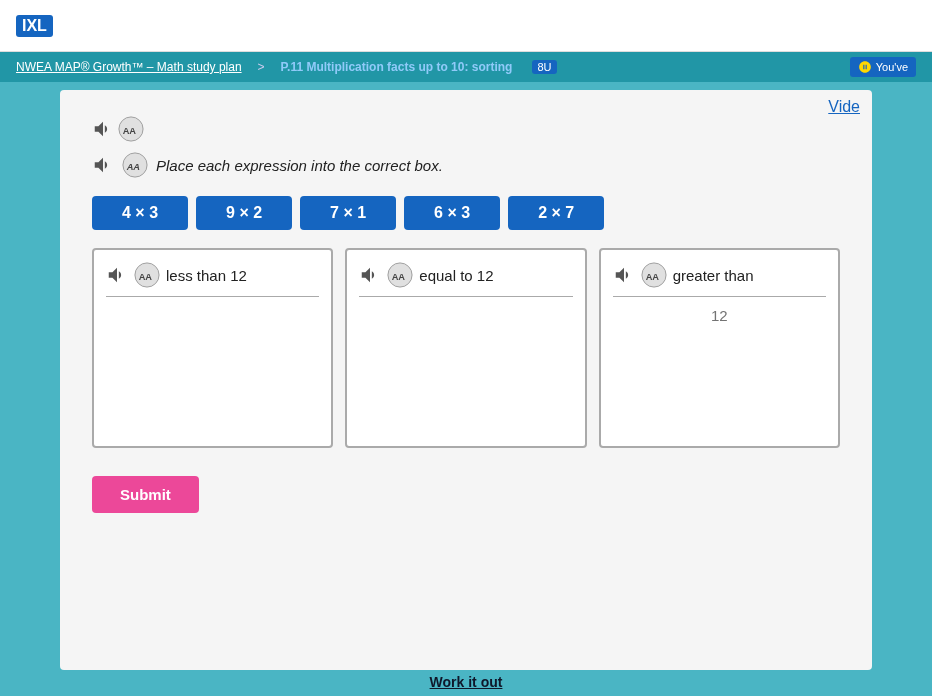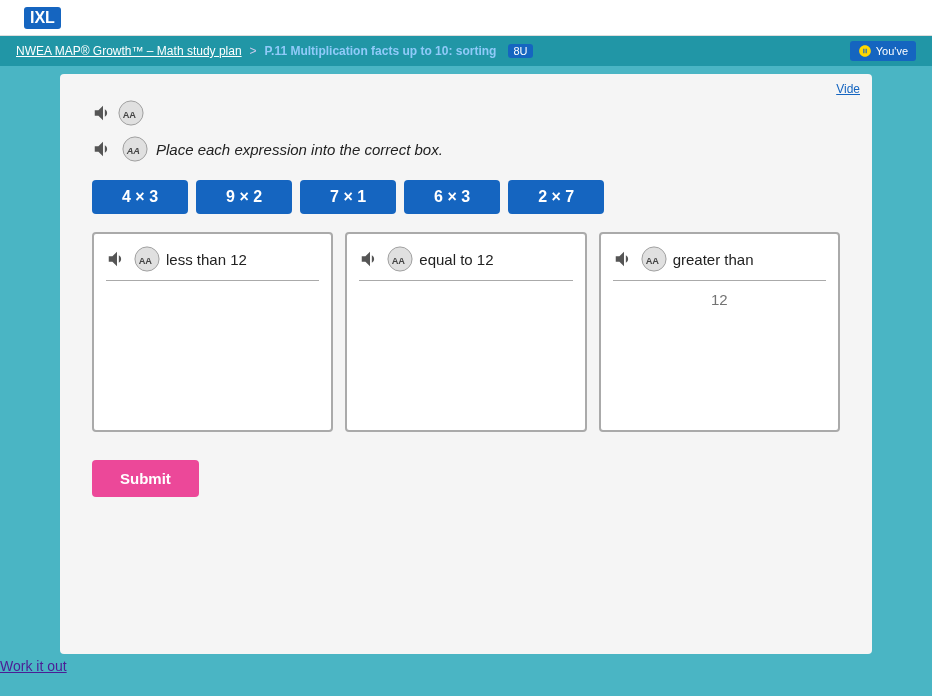--- a/index.html
+++ b/index.html
@@ -9,24 +9,24 @@
       background: #4ab5c4;
       width: 932px;
       height: 696px;
       overflow: hidden;
       position: relative;
     }
 
     
     .top-bar {
       background: #fff;
-      height: 36px;
-      display: flex;
-      align-items: center;
-      padding: 0 24px;
+      height: 52px;
+      display: flex;
+      align-items: center;
+      padding: 0 16px;
       gap: 8px;
       border-bottom: 1px solid #ddd;
     }
 
     .logo {
       background: #1565c0;
       color: #fff;
       font-weight: bold;
       font-size: 16px;
       padding: 2px 6px;
@@ -42,21 +42,21 @@
 
     
     .breadcrumb-bar {
       background: #2196a6;
       height: 30px;
       display: flex;
       align-items: center;
       padding: 0 16px;
       font-size: 12px;
       color: #fff;
-      gap: 8px;
+      gap: 16px;
     }
 
     .breadcrumb-bar a {
       color: #fff;
       text-decoration: underline;
       cursor: pointer;
     }
 
     .breadcrumb-separator { color: #cce; }
 
@@ -87,21 +87,21 @@
       padding: 24px 32px;
       height: 580px;
       position: relative;
     }
 
     
     .video-link {
       position: absolute;
       top: 8px;
       right: 12px;
-      font-size: 12px;
+      font-size: 16px;
       color: #1565c0;
       text-decoration: underline;
       cursor: pointer;
     }
 
     
     .question-block {
       margin-bottom: 14px;
     }
 
@@ -217,26 +217,27 @@
       padding: 10px 28px;
       font-size: 15px;
       font-weight: bold;
       cursor: pointer;
       margin-top: 28px;
       display: inline-block;
     }
 
     
     .work-it-out {
-      text-align: left;
+      text-align: center;
       font-size: 14px;
-      color: #4c1d95;
+      color: #0f172a;
       margin-top: 8px;
       text-decoration: underline;
       cursor: pointer;
+      font-weight: bold;
     }
   </style>
 </head>
 <body>
 
 <div class="top-bar">
   <div class="logo">IXL</div>
 </div>
 
 <div class="breadcrumb-bar">

